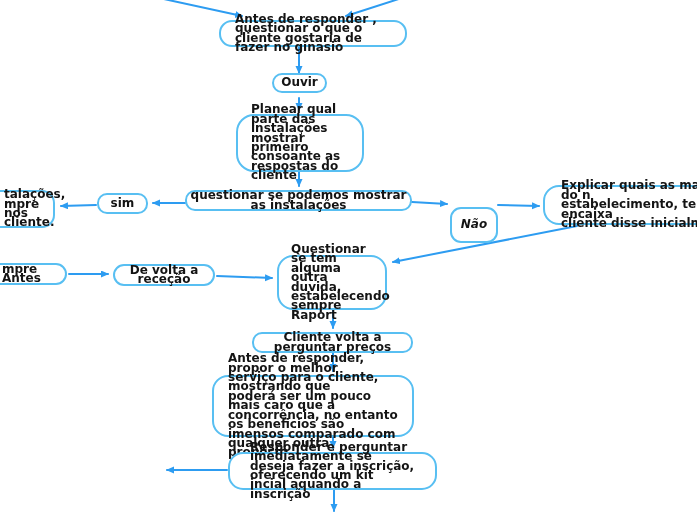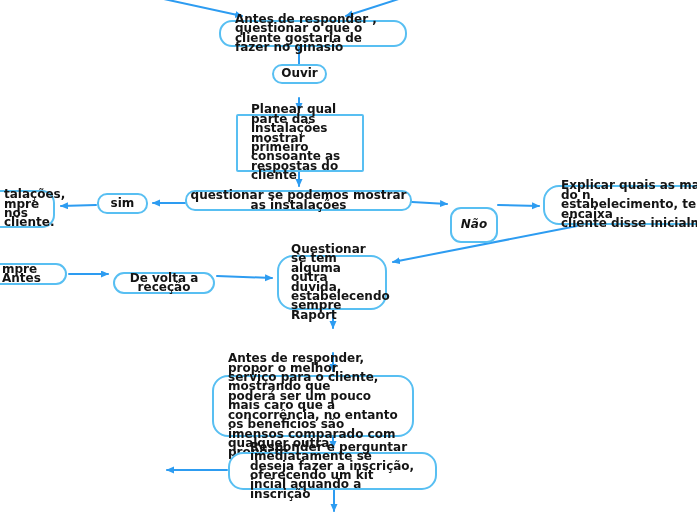--- a/index.html
+++ b/index.html
@@ -51,25 +51,25 @@
     <line x1="333" y1="437" x2="333" y2="448" marker-end="url(#ah)"></line>
     <line x1="227" y1="470" x2="167" y2="470" marker-end="url(#ah)"></line>
     <line x1="334" y1="490" x2="334" y2="511" marker-end="url(#ah)"></line>
   </svg>
 
   <div class="node t-left" style="left:219px;top:20px;width:188px;height:27px;border-radius:13px;padding:0 14px;">
     <div class="lbl">Antes de responder , questionar o que o
 cliente gostaria de fazer no ginasio</div>
   </div>
 
-  <div class="node t-center" style="left:272px;top:64px;width:55px;height:20px;border-radius:10px;">
+  <div class="node t-center" style="left:272px;top:73px;width:55px;height:20px;border-radius:10px;">
     <div class="lbl">Ouvir</div>
   </div>
 
-  <div class="node t-left" style="left:236px;top:114px;width:128px;height:58px;border-radius:2px;padding:0 13px;">
+  <div class="node t-left" style="left:236px;top:114px;width:128px;height:58px;border-radius:18px;padding:0 13px;">
     <div class="lbl">Planear qual parte das
 instalações mostrar
 primeiro consoante as
 respostas do cliente</div>
   </div>
 
   <div class="node t-left" style="left:-60px;top:190px;width:115px;height:38px;border-radius:13px;padding-left:62px;">
     <div class="lbl">talações,
 mpre nos
 cliente.</div>
@@ -90,32 +90,35 @@
   <div class="node t-left" style="left:543px;top:185px;width:230px;height:40px;border-radius:16px;padding:0 16px;">
     <div class="lbl">Explicar quais as mais valias do n
 estabelecimento, tentando encaixa
 cliente disse inicialmente</div>
   </div>
 
   <div class="node t-left" style="left:-70px;top:263px;width:137px;height:22px;border-radius:11px;padding-left:70px;">
     <div class="lbl">mpre Antes</div>
   </div>
 
-  <div class="node t-center" style="left:113px;top:264px;width:102px;height:22px;border-radius:11px;margin-top:8px;">
+  <div class="node t-center" style="left:113px;top:264px;width:102px;height:22px;border-radius:11px;">
     <div class="lbl">De volta a receção</div>
   </div>
 
   <div class="node t-left" style="left:277px;top:255px;width:110px;height:55px;border-radius:16px;padding:0 12px;">
     <div class="lbl">Questionar se tem
 alguma outra
 duvida,
 estabelecendo
 sempre Raport</div>
   </div>
 
+  <div class="node t-center" style="left:252px;top:332px;width:161px;height:21px;border-radius:10px;">
+    <div class="lbl">Cliente volta a perguntar preços</div>
+  </div>
 
   <div class="node t-left" style="left:212px;top:375px;width:202px;height:62px;border-radius:16px;padding:0 14px;">
     <div class="lbl">Antes de responder, propor o melhor
 serviço para o cliente, mostrando que
 poderá ser um pouco mais caro que a
 concorrência, no entanto os beneficios são
 imensos comparado com qualquer outra
 proposta</div>
   </div>
 

